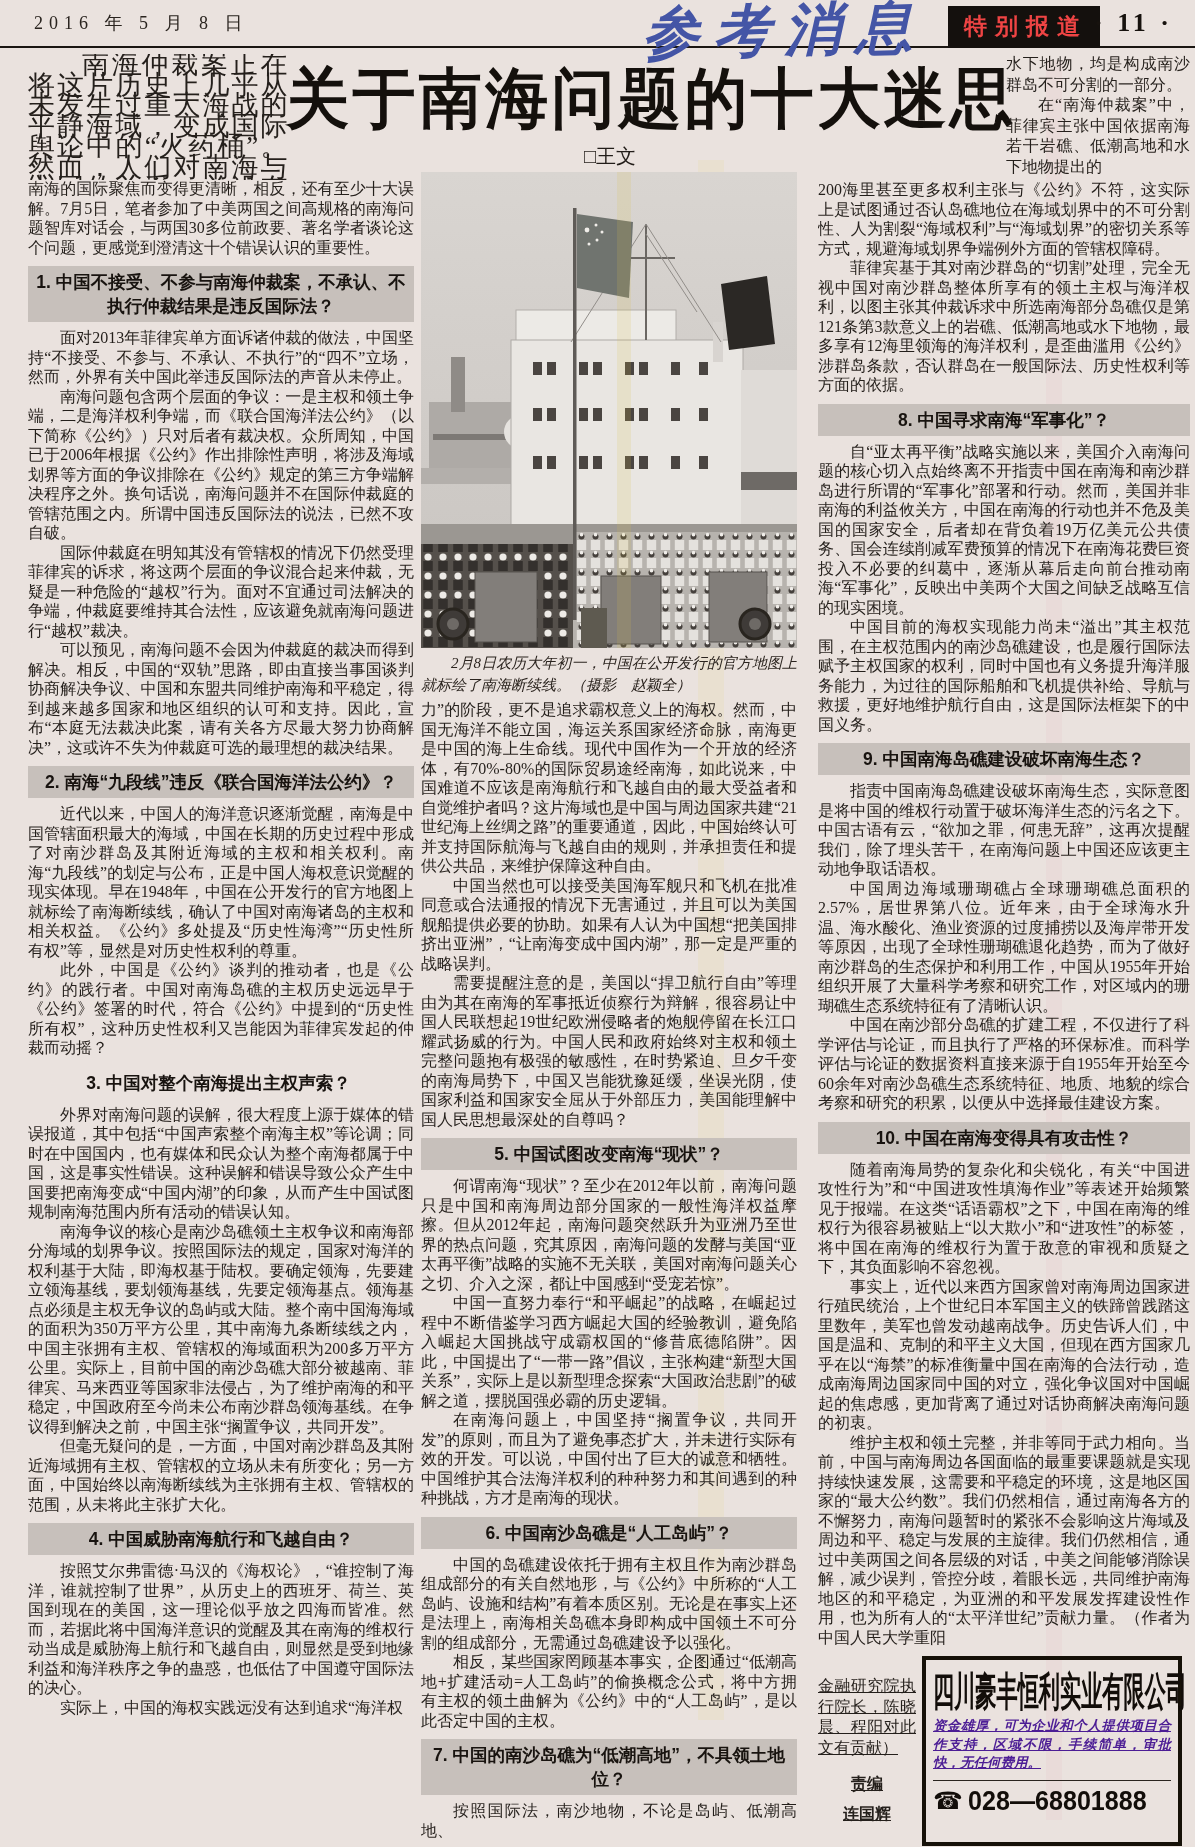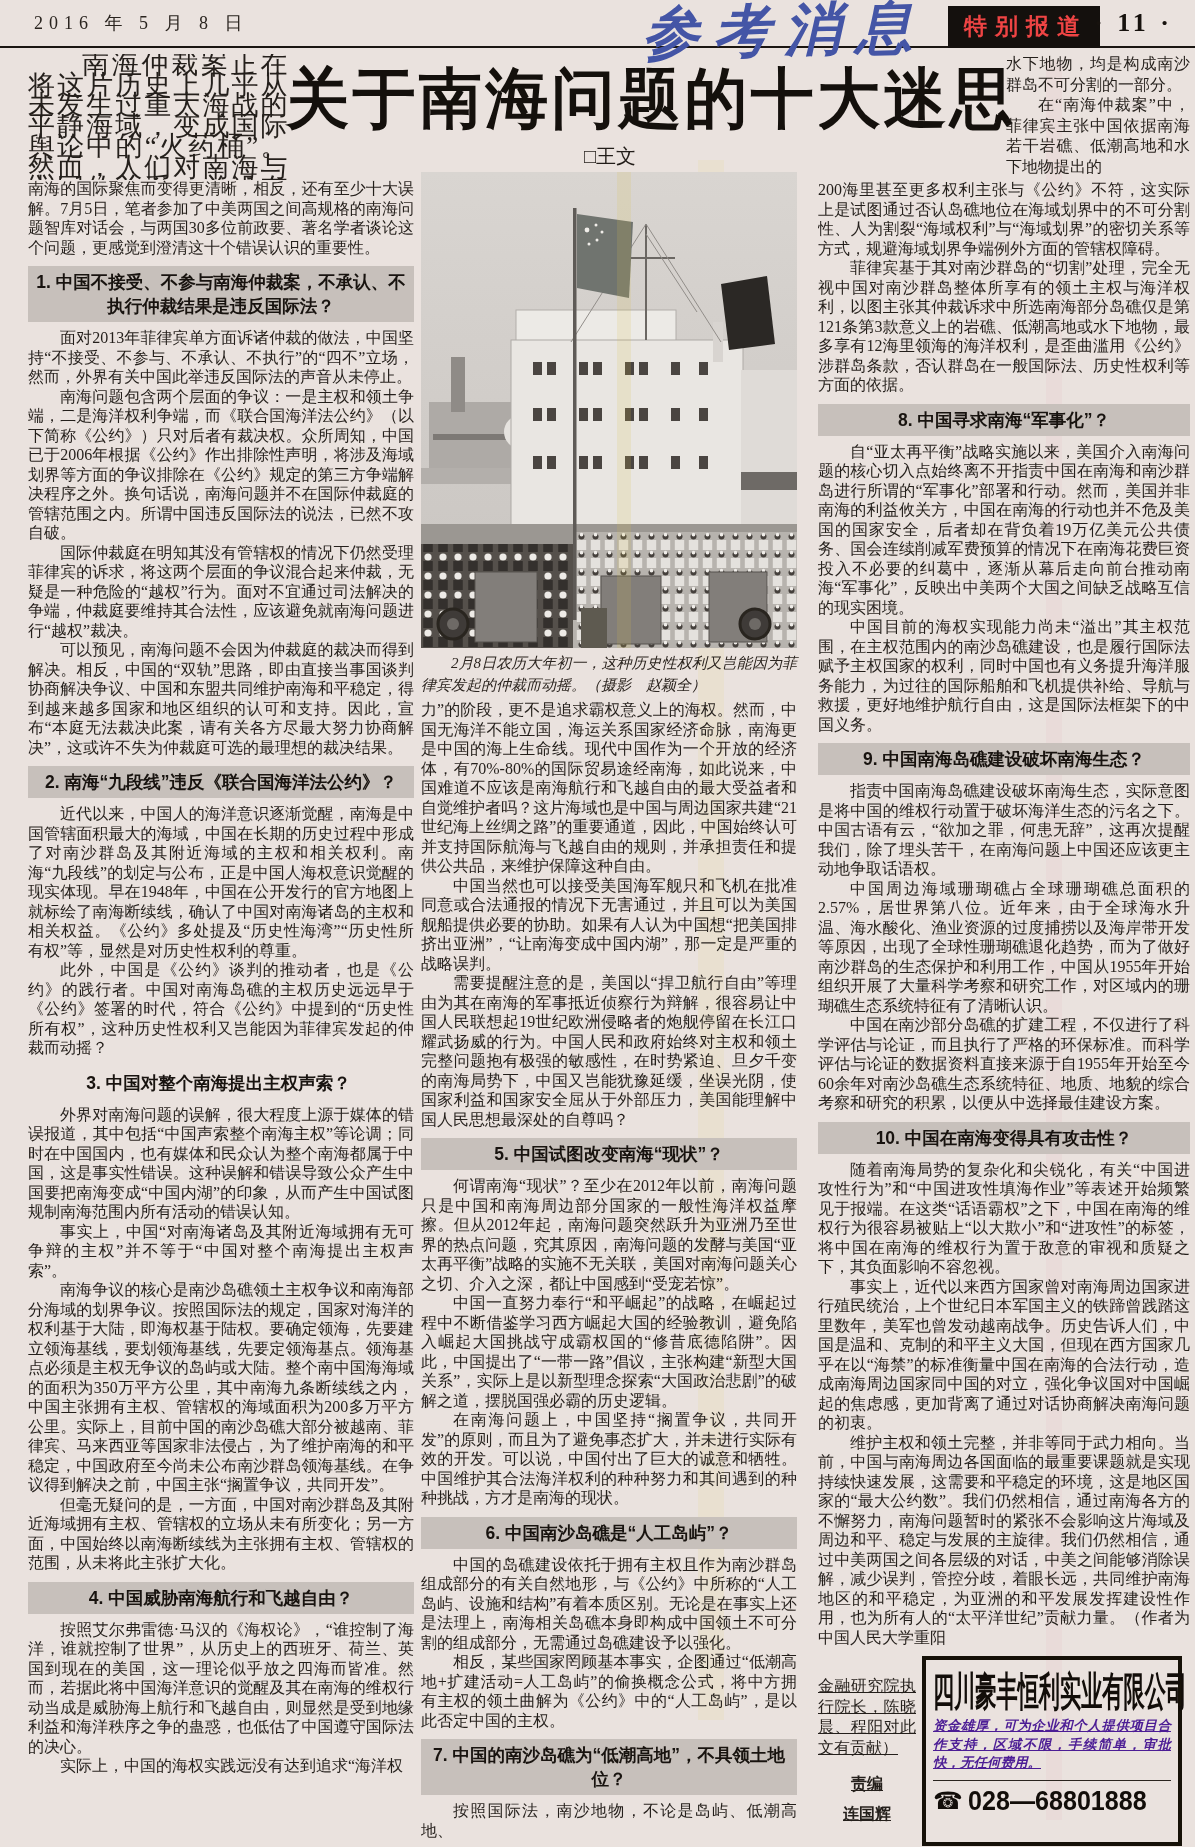--- a/index.html
+++ b/index.html
@@ -80,21 +80,20 @@
     <div class="sec-h">1. 中国不接受、不参与南海仲裁案，不承认、不执行仲裁结果是违反国际法？</div>
     <p class="para">面对2013年菲律宾单方面诉诸仲裁的做法，中国坚持“不接受、不参与、不承认、不执行”的“四不”立场，然而，外界有关中国此举违反国际法的声音从未停止。</p>
     <p class="para">南海问题包含两个层面的争议：一是主权和领土争端，二是海洋权利争端，而《联合国海洋法公约》（以下简称《公约》）只对后者有裁决权。众所周知，中国已于2006年根据《公约》作出排除性声明，将涉及海域划界等方面的争议排除在《公约》规定的第三方争端解决程序之外。换句话说，南海问题并不在国际仲裁庭的管辖范围之内。所谓中国违反国际法的说法，已然不攻自破。</p>
     <p class="para">国际仲裁庭在明知其没有管辖权的情况下仍然受理菲律宾的诉求，将这两个层面的争议混合起来仲裁，无疑是一种危险的“越权”行为。面对不宜通过司法解决的争端，仲裁庭要维持其合法性，应该避免就南海问题进行“越权”裁决。</p>
     <p class="para">可以预见，南海问题不会因为仲裁庭的裁决而得到解决。相反，中国的“双轨”思路，即由直接当事国谈判协商解决争议、中国和东盟共同维护南海和平稳定，得到越来越多国家和地区组织的认可和支持。因此，宣布“本庭无法裁决此案，请有关各方尽最大努力协商解决”，这或许不失为仲裁庭可选的最理想的裁决结果。</p>
     <div class="sec-h">2. 南海“九段线”违反《联合国海洋法公约》？</div>
     <p class="para">近代以来，中国人的海洋意识逐渐觉醒，南海是中国管辖面积最大的海域，中国在长期的历史过程中形成了对南沙群岛及其附近海域的主权和相关权利。南海“九段线”的划定与公布，正是中国人海权意识觉醒的现实体现。早在1948年，中国在公开发行的官方地图上就标绘了南海断续线，确认了中国对南海诸岛的主权和相关权益。《公约》多处提及“历史性海湾”“历史性所有权”等，显然是对历史性权利的尊重。</p>
     <p class="para">此外，中国是《公约》谈判的推动者，也是《公约》的践行者。中国对南海岛礁的主权历史远远早于《公约》签署的时代，符合《公约》中提到的“历史性所有权”，这种历史性权利又岂能因为菲律宾发起的仲裁而动摇？</p>
     <div class="sec-h plain">3. 中国对整个南海提出主权声索？</div>
     <p class="para">外界对南海问题的误解，很大程度上源于媒体的错误报道，其中包括“中国声索整个南海主权”等论调；同时在中国国内，也有媒体和民众认为整个南海都属于中国，这是事实性错误。这种误解和错误导致公众产生中国要把南海变成“中国内湖”的印象，从而产生中国试图规制南海范围内所有活动的错误认知。</p>
-    <p class="para">事实上，中国“对南海诸岛及其附近海域拥有无可争辩的主权”并不等于“中国对整个南海提出主权声索”。</p>
     <p class="para">南海争议的核心是南沙岛礁领土主权争议和南海部分海域的划界争议。按照国际法的规定，国家对海洋的权利基于大陆，即海权基于陆权。要确定领海，先要建立领海基线，要划领海基线，先要定领海基点。领海基点必须是主权无争议的岛屿或大陆。整个南中国海海域的面积为350万平方公里，其中南海九条断续线之内，中国主张拥有主权、管辖权的海域面积为200多万平方公里。实际上，目前中国的南沙岛礁大部分被越南、菲律宾、马来西亚等国家非法侵占，为了维护南海的和平稳定，中国政府至今尚未公布南沙群岛领海基线。在争议得到解决之前，中国主张“搁置争议，共同开发”。</p>
     <p class="para">但毫无疑问的是，一方面，中国对南沙群岛及其附近海域拥有主权、管辖权的立场从未有所变化；另一方面，中国始终以南海断续线为主张拥有主权、管辖权的范围，从未将此主张扩大化。</p>
     <div class="sec-h">4. 中国威胁南海航行和飞越自由？</div>
     <p class="para">按照艾尔弗雷德·马汉的《海权论》，“谁控制了海洋，谁就控制了世界”，从历史上的西班牙、荷兰、英国到现在的美国，这一理论似乎放之四海而皆准。然而，若据此将中国海洋意识的觉醒及其在南海的维权行动当成是威胁海上航行和飞越自由，则显然是受到地缘利益和海洋秩序之争的蛊惑，也低估了中国遵守国际法的决心。</p>
     <p class="para">实际上，中国的海权实践远没有达到追求“海洋权</p>
   </div>
 
   <div id="photo">
     <svg width="376" height="476" viewBox="0 0 376 476" xmlns="http://www.w3.org/2000/svg">
       <defs>
@@ -191,21 +190,21 @@
       <circle cx="32" cy="452" r="15" fill="#3f3b38" stroke="#29251f" stroke-width="3"></circle>
       <circle cx="32" cy="452" r="6" fill="#6e6a66"></circle>
       <circle cx="334" cy="452" r="15" fill="#3f3b38" stroke="#29251f" stroke-width="3"></circle>
       <circle cx="334" cy="452" r="6" fill="#6e6a66"></circle>
       <rect x="160" y="436" width="26" height="40" fill="#5e5a50"></rect>
 
       <rect x="196" y="0" width="14" height="476" fill="rgba(215,195,75,0.16)"></rect>
     </svg>
   </div>
   <div id="caption">
-    <div class="cap-line">2月8日农历大年初一，这种历史性权利又岂能因为菲律宾发起的仲裁而动摇。（摄影　赵颖全）</div>
+    <div class="cap-line">2月8日农历大年初一，中国在公开发行的官方地图上就标绘了南海断续线。（摄影　赵颖全）</div>
   </div>
 
   <div id="mid-main" class="col">
     <p class="cont">力”的阶段，更不是追求霸权意义上的海权。然而，中国无海洋不能立国，海运关系国家经济命脉，南海更是中国的海上生命线。现代中国作为一个开放的经济体，有70%-80%的国际贸易途经南海，如此说来，中国难道不应该是南海航行和飞越自由的最大受益者和自觉维护者吗？这片海域也是中国与周边国家共建“21世纪海上丝绸之路”的重要通道，因此，中国始终认可并支持国际航海与飞越自由的规则，并承担责任和提供公共品，来维护保障这种自由。</p>
     <p class="para">中国当然也可以接受美国海军舰只和飞机在批准同意或合法通报的情况下无害通过，并且可以为美国舰船提供必要的协助。如果有人认为中国想“把美国排挤出亚洲”，“让南海变成中国内湖”，那一定是严重的战略误判。</p>
     <p class="para">需要提醒注意的是，美国以“捍卫航行自由”等理由为其在南海的军事抵近侦察行为辩解，很容易让中国人民联想起19世纪欧洲侵略者的炮舰停留在长江口耀武扬威的行为。中国人民和政府始终对主权和领土完整问题抱有极强的敏感性，在时势紧迫、旦夕千变的南海局势下，中国又岂能犹豫延缓，坐误光阴，使国家利益和国家安全屈从于外部压力，美国能理解中国人民思想最深处的自尊吗？</p>
     <div class="sec-h">5. 中国试图改变南海“现状”？</div>
     <p class="para">何谓南海“现状”？至少在2012年以前，南海问题只是中国和南海周边部分国家的一般性海洋权益摩擦。但从2012年起，南海问题突然跃升为亚洲乃至世界的热点问题，究其原因，南海问题的发酵与美国“亚太再平衡”战略的实施不无关联，美国对南海问题关心之切、介入之深，都让中国感到“受宠若惊”。</p>
     <p class="para">中国一直努力奉行“和平崛起”的战略，在崛起过程中不断借鉴学习西方崛起大国的经验教训，避免陷入崛起大国挑战守成霸权国的“修昔底德陷阱”。因此，中国提出了“一带一路”倡议，主张构建“新型大国关系”，实际上是以新型理念探索“大国政治悲剧”的破解之道，摆脱国强必霸的历史逻辑。</p>
     <p class="para">在南海问题上，中国坚持“搁置争议，共同开发”的原则，而且为了避免事态扩大，并未进行实际有效的开发。可以说，中国付出了巨大的诚意和牺牲。中国维护其合法海洋权利的种种努力和其间遇到的种种挑战，方才是南海的现状。</p>

